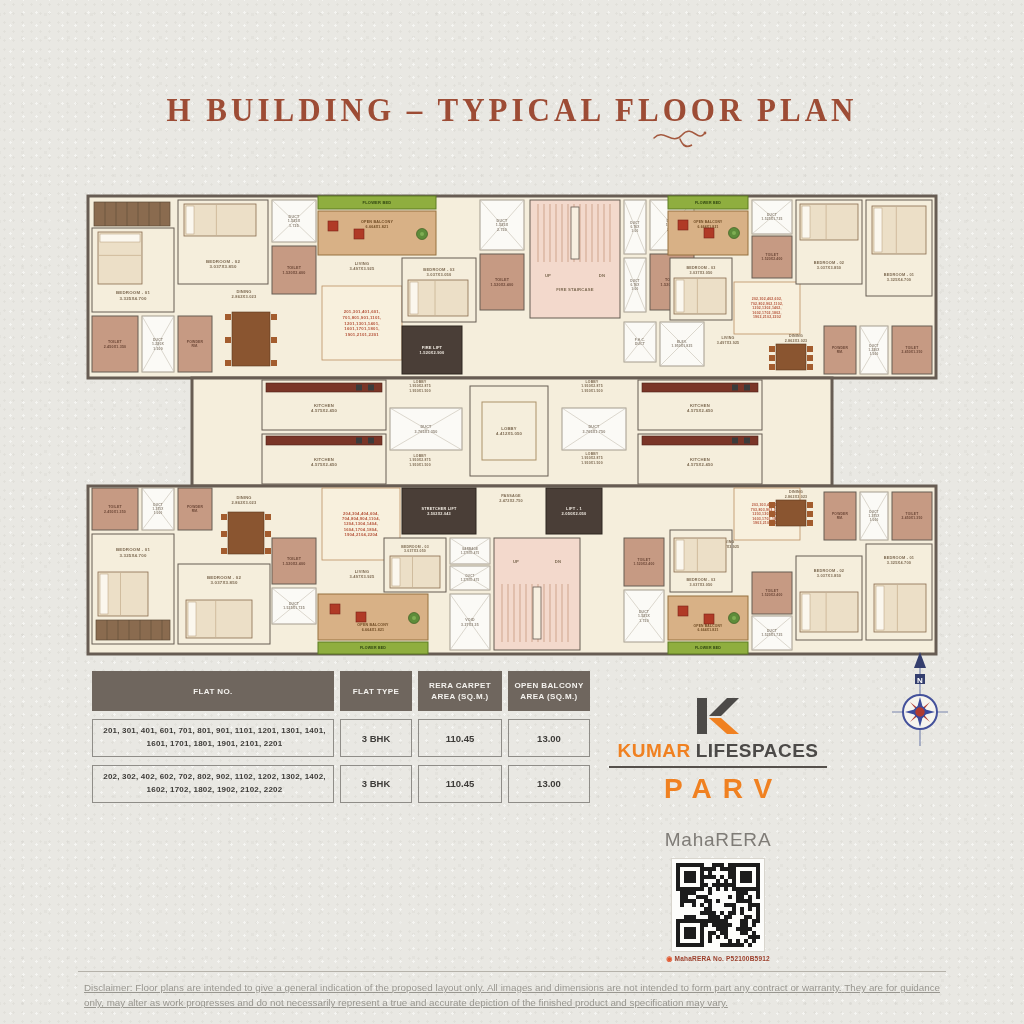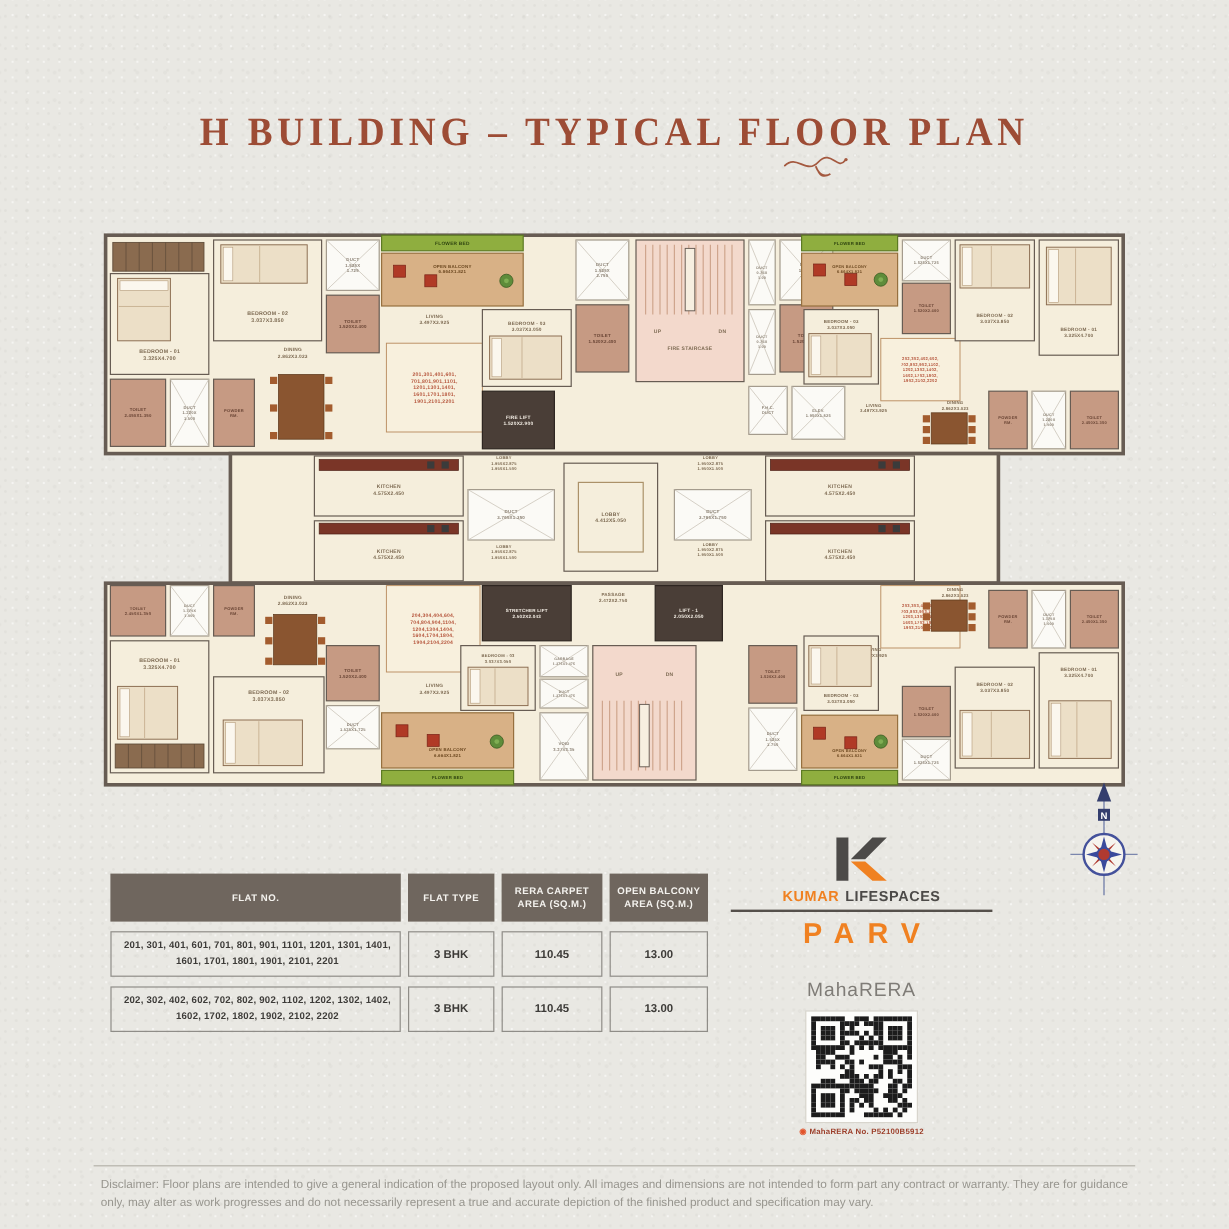--- a/index.html
+++ b/index.html
@@ -11,44 +11,44 @@
                      radial-gradient(rgba(90,85,75,.04) 1.5px,transparent 1.8px);
     background-size:9px 9px,13px 13px,23px 23px;
     background-position:0 0,4px 6px,11px 3px;}
   .title{position:absolute;top:92px;left:0;right:0;text-align:center;
     font-family:"Liberation Serif","DejaVu Serif",serif;font-weight:700;
     font-size:31px;letter-spacing:4px;color:#9d4c35;transform:scaleY(1.08);}
   .flourish{position:absolute;left:650px;top:126px;}
   .plan{position:absolute;left:84px;top:186px;}
   .plan text{font-family:"Liberation Sans",sans-serif;letter-spacing:.2px;font-weight:700;}
   
-  .area-table{position:absolute;left:86px;top:720px;border-collapse:separate;border-spacing:6px 8px;}
+  .area-table{position:absolute;left:86px;top:663px;border-collapse:separate;border-spacing:6px 8px;}
   .area-table th{background:#6f665e;color:#f4f2ee;font-size:8px;font-weight:700;
     padding:9px 4px;letter-spacing:.4px;text-align:center;line-height:1.4;}
   .area-table td{border:1px solid #8f8d88;font-size:9.5px;font-weight:700;color:#3d3b38;
     text-align:center;padding:6px 1px;background:transparent;}
   td.flats{font-size:8px;text-align:center;padding:5px 6px 5px 9px;line-height:1.6;letter-spacing:.2px;width:225px;}
   .c2{width:64px}.c3{width:76px}.c4{width:74px}
   
   .brand{position:absolute;left:598px;top:696px;width:240px;text-align:center;}
   .klogo{display:block;margin:0 auto 4px auto;}
-  .brandname{font-size:12px;font-weight:700;letter-spacing:.5px;white-space:nowrap;}
+  .brandname{font-size:19px;font-weight:700;letter-spacing:.5px;white-space:nowrap;}
   .brandname .kumar{color:#f08121;}
   .brandname .life{color:#4c4a48;margin-left:5px;}
   .brandrule{width:218px;border-top:2px solid #55504b;margin:4px auto 5px auto;}
-  .parv{font-size:24px;font-weight:700;letter-spacing:11px;color:#f08121;text-indent:11px;text-align:center;}
-  .maharera{margin-top:24px;font-size:16px;color:#7f7c77;letter-spacing:.8px;}
+  .parv{font-size:28px;font-weight:700;letter-spacing:11px;color:#f08121;text-indent:11px;text-align:center;}
+  .maharera{margin-top:24px;font-size:19px;color:#7f7c77;letter-spacing:.8px;}
   .qrwrap{width:92px;height:92px;background:#fdfdfb;margin:8px auto 4px auto;padding:0;
     box-shadow:0 0 0 1px #d8d5cd;}
   .reranum{font-size:6.5px;color:#9c3f2b;font-weight:700;letter-spacing:.2px;}
   .reranum .dot{color:#e2542b;font-size:7px;}
   .compass{position:absolute;left:884px;top:650px;}
   .rule{position:absolute;left:78px;right:78px;top:971px;border-top:1px solid #b5b2aa;}
   .disclaimer{position:absolute;left:84px;right:84px;top:980px;font-size:9.8px;color:#98968f;
-    line-height:1.55;text-align:justify;}
+    line-height:1.55;text-align:justify;text-decoration:underline;}
 </style>
 </head>
 <body>
 
 <div class="page">
 
   <div class="title">H BUILDING – TYPICAL FLOOR PLAN</div>
   <svg class="flourish" width="60" height="30" viewBox="0 0 60 30">
     <path d="M4 12 C14 2, 22 20, 32 9 S 48 16, 54 8 M30 13 q4 10 12 6 q-7 4 -10 -2" fill="none" stroke="#a4593f" stroke-width="1.5" stroke-linecap="round"></path>
     <circle cx="55" cy="7" r="1.4" fill="#a4593f"></circle>

